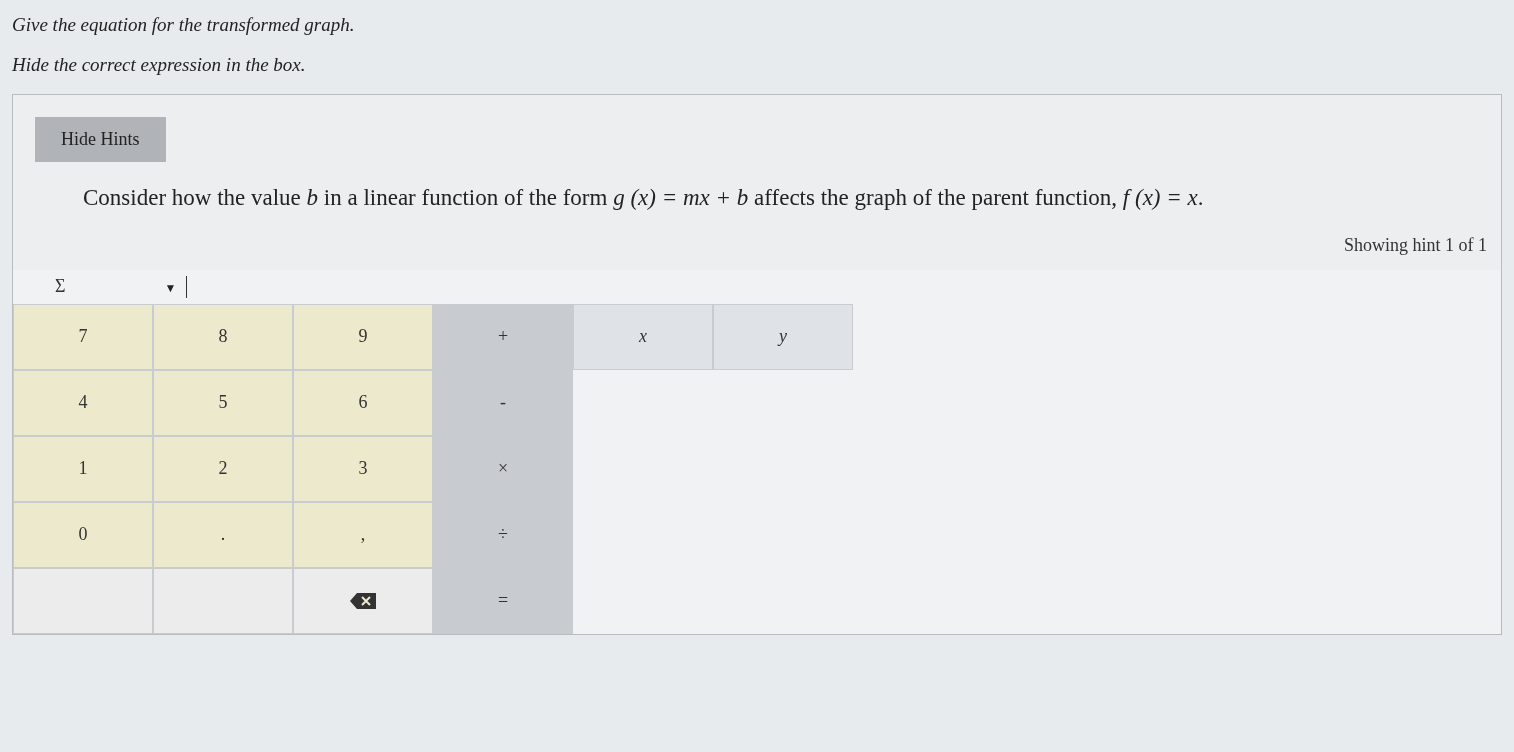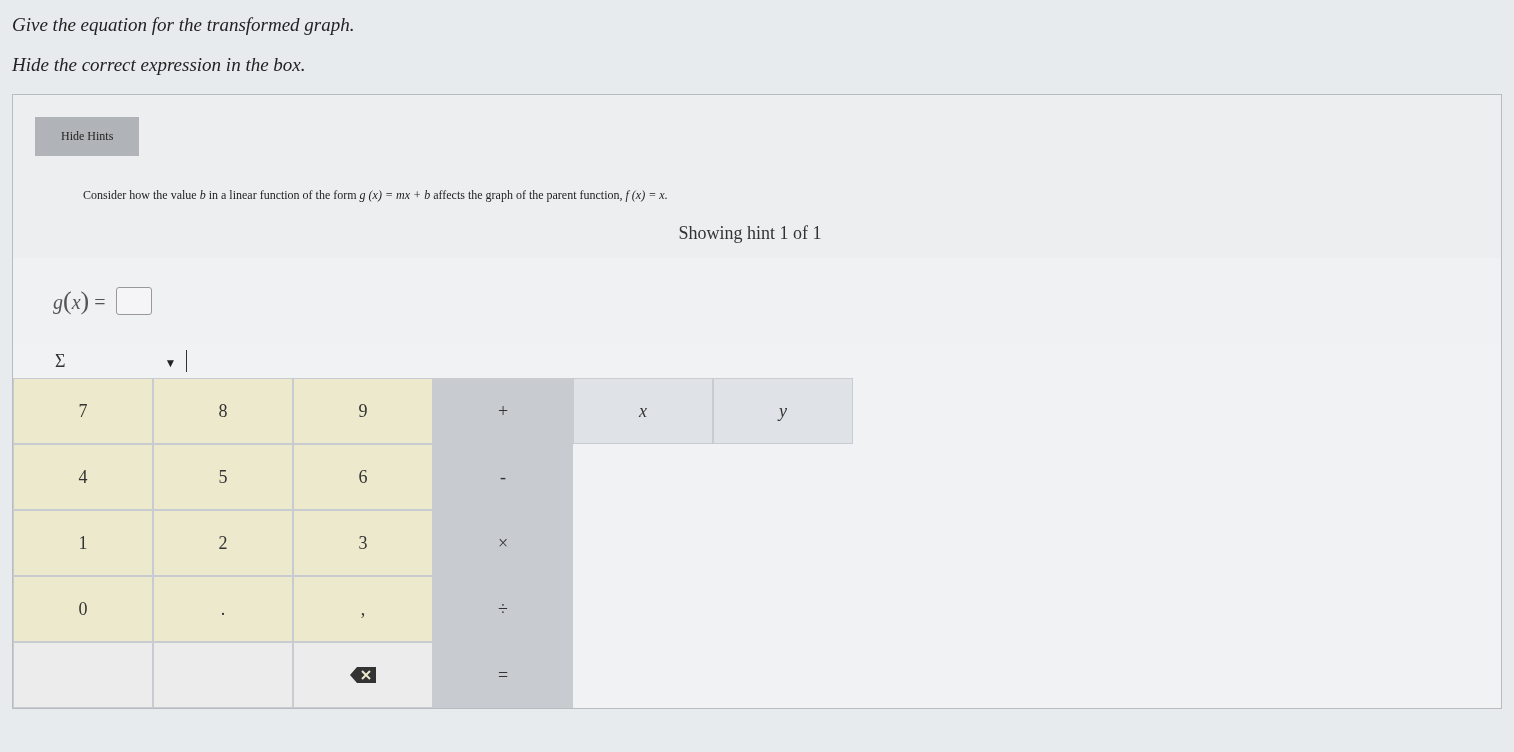--- a/index.html
+++ b/index.html
@@ -25,39 +25,38 @@
       border: 1px solid #b8bcc0;
       background: #eef0f2;
       margin-top: 6px;
     }
     .hints-btn {
       display: inline-block;
       margin: 18px 0 18px 22px;
       padding: 12px 26px;
       background: #b0b4b8;
       color: #222;
-      font-size: 12px;
+      font-size: 18px;
       cursor: pointer;
       border: none;
       font-family: inherit;
     }
     .hint-section {
       background: #eceef0;
       padding: 4px 0 10px 0;
     }
     .hint-text {
       margin-left: 70px;
-      font-size: 12px;
+      font-size: 23px;
       line-height: 1.6;
       color: #222;
-      margin-top: 12px;
     }
     .hint-text .math-i { font-style: italic; font-family: 'Times New Roman', serif; }
     .hint-footer {
-      text-align: center;
+      text-align: right;
       padding: 18px 14px 4px 0;
       font-size: 18px;
       color: #333;
     }
     .answer-row {
       background: #eff1f3;
       padding: 28px 0 28px 40px;
       font-size: 20px;
       color: #555;
       display: flex;
@@ -133,26 +132,20 @@
 
   <div class="panel">
     <div class="hint-section">
       <button class="hints-btn">Hide Hints</button>
       <div class="hint-text math-expr">
         <span>Consider how the value </span><span class="math-i">b</span><span> in a linear function of the form </span><span class="math-i"><span style="font-style:italic">g</span> (<span style="font-style:italic">x</span>) = <span style="font-style:italic">mx</span> + <span style="font-style:italic">b</span></span><span> affects the graph of the parent function, </span><span class="math-i"><span style="font-style:italic">f</span> (<span style="font-style:italic">x</span>) = <span style="font-style:italic">x</span></span><span>.</span>
       </div>
       <div class="hint-footer">Showing hint 1 of 1</div>
     </div>
 
-    <div class="answer-row">
-      <span class="answer-label math-expr">
-        <span class="math-i">g</span><span style="font-size:26px">(</span><span class="math-i">x</span><span style="font-size:26px">)</span><span> = </span>
-      </span>
-      <span class="answer-box"></span>
-    </div>
 
     <div class="keypad-area">
       <div class="keypad-header">
         <span>
           <span class="sigma">Σ</span>
           <span style="display:inline-block;width:90px"></span>
           <span class="dropdown-arrow">▼</span>
         </span>
         <span class="cursor-mark"></span>
       </div>

